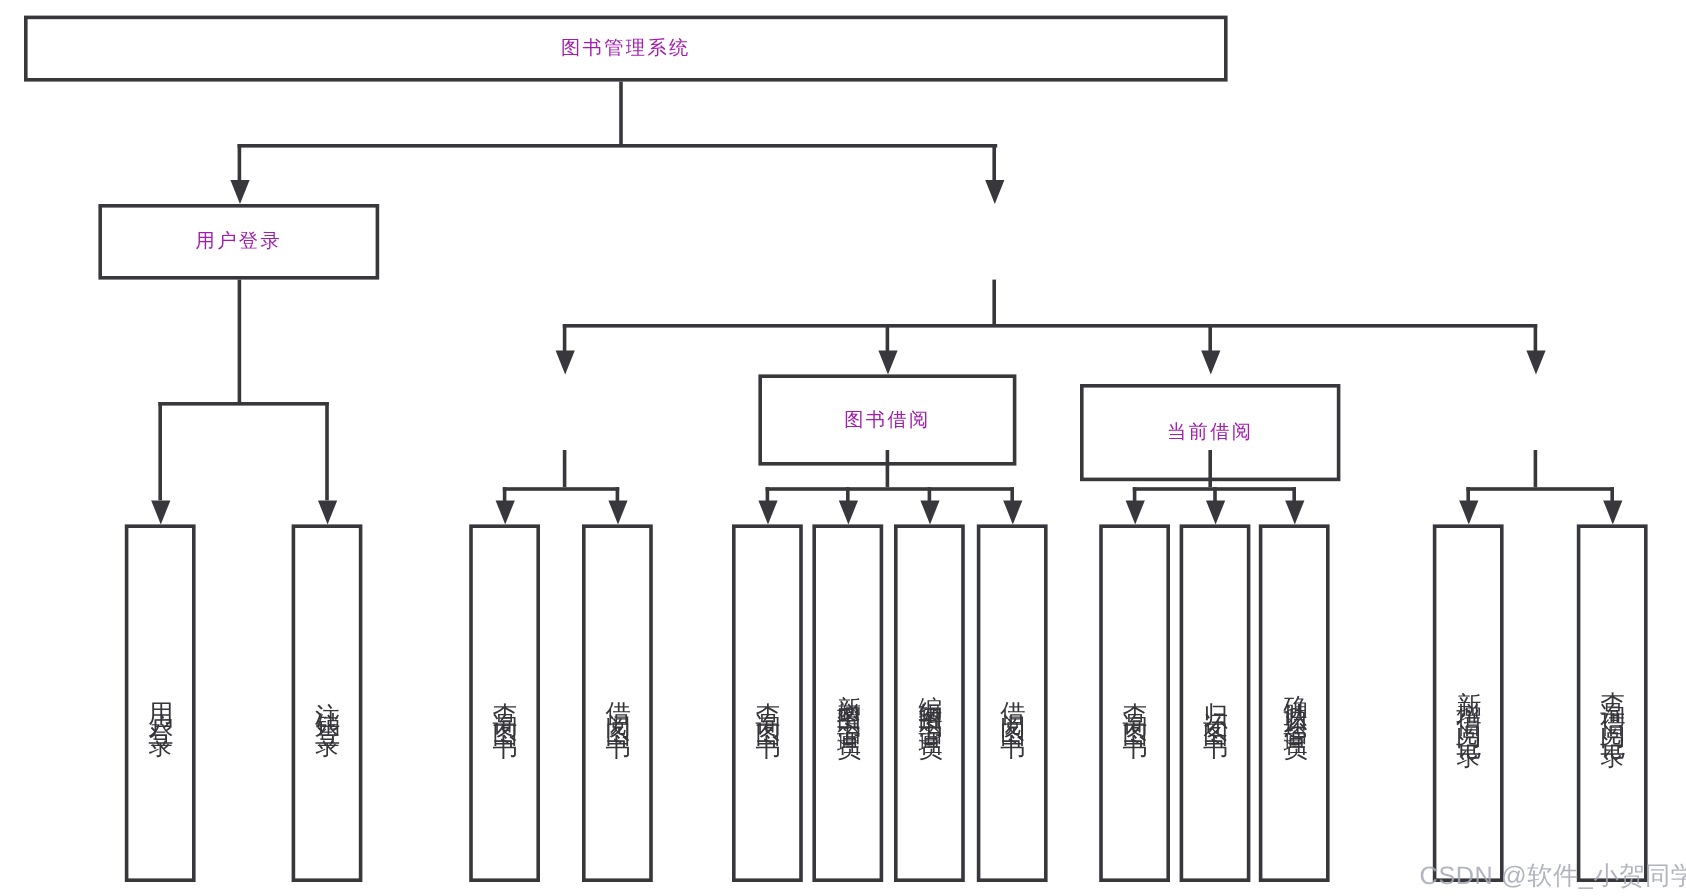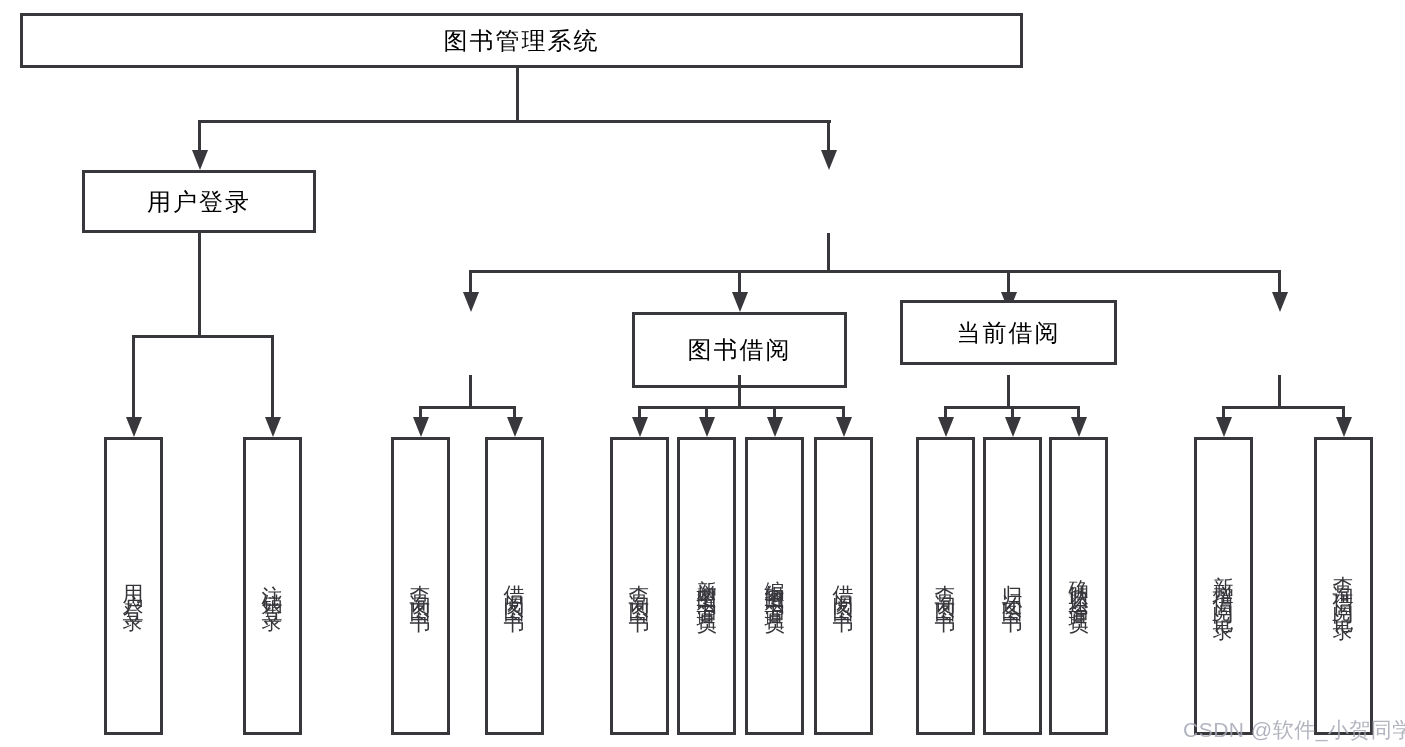--- a/index.html
+++ b/index.html
@@ -1,21 +1,21 @@
 <!DOCTYPE html>
 <html><head>
 <meta charset="utf-8">
 <style>
   html,body{margin:0;padding:0;background:#ffffff;}
   body{font-family:"Liberation Sans","DejaVu Sans",sans-serif;}
   .canvas{position:relative;width:1405px;height:747px;background:#ffffff;overflow:hidden;}
   .hbox{
     position:absolute;box-sizing:border-box;border:3px solid #38383c;background:#ffffff;
     display:flex;align-items:center;justify-content:center;
-    font-size:24px;letter-spacing:2px;color:#000000;white-space:nowrap;
+    font-size:16px;letter-spacing:2px;color:#a21caf;white-space:nowrap;
   }
   .vbox{
     position:absolute;box-sizing:border-box;border:3px solid #38383c;background:#ffffff;
     top:437px;width:59px;height:298px;
     writing-mode:vertical-rl;text-orientation:mixed;
     text-align:center;line-height:53px;
     font-size:21px;letter-spacing:9px;color:#35353a;
     overflow:hidden;
   }
   .vbox.long{letter-spacing:5px;font-size:20px;}
@@ -55,21 +55,21 @@
   <div class="vl" style="left:469px;top:270px;height:24px"></div>
   <div class="ar" style="left:463px;top:292px"></div>
   <div class="vl" style="left:738px;top:270px;height:24px"></div>
   <div class="ar" style="left:732px;top:292px"></div>
   <div class="vl" style="left:1007px;top:270px;height:24px"></div>
   <div class="ar" style="left:1001px;top:292px"></div>
   <div class="vl" style="left:1278px;top:270px;height:24px"></div>
   <div class="ar" style="left:1272px;top:292px"></div>
 
   <div class="hbox" style="left:632px;top:312px;width:215px;height:76px">图书借阅</div>
-  <div class="hbox" style="left:900px;top:300px;width:217px;height:65px">当前借阅</div>
+  <div class="hbox" style="left:900px;top:320px;width:217px;height:81px">当前借阅</div>
 
   <div class="vl" style="left:469px;top:375px;height:31px"></div>
   <div class="hl" style="left:419px;top:406px;width:97px"></div>
   <div class="vl" style="left:419px;top:406px;height:13px"></div>
   <div class="ar" style="left:413px;top:417px"></div>
   <div class="vl" style="left:513px;top:406px;height:13px"></div>
   <div class="ar" style="left:507px;top:417px"></div>
 
   <div class="vl" style="left:738px;top:375px;height:31px"></div>
   <div class="hl" style="left:638px;top:406px;width:207px"></div>

